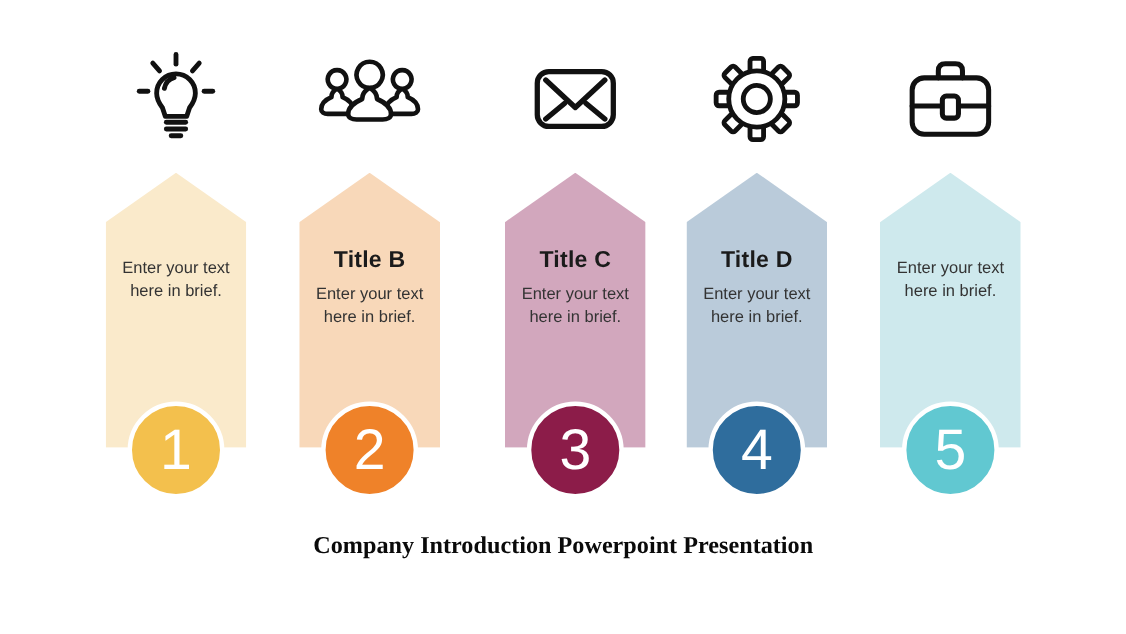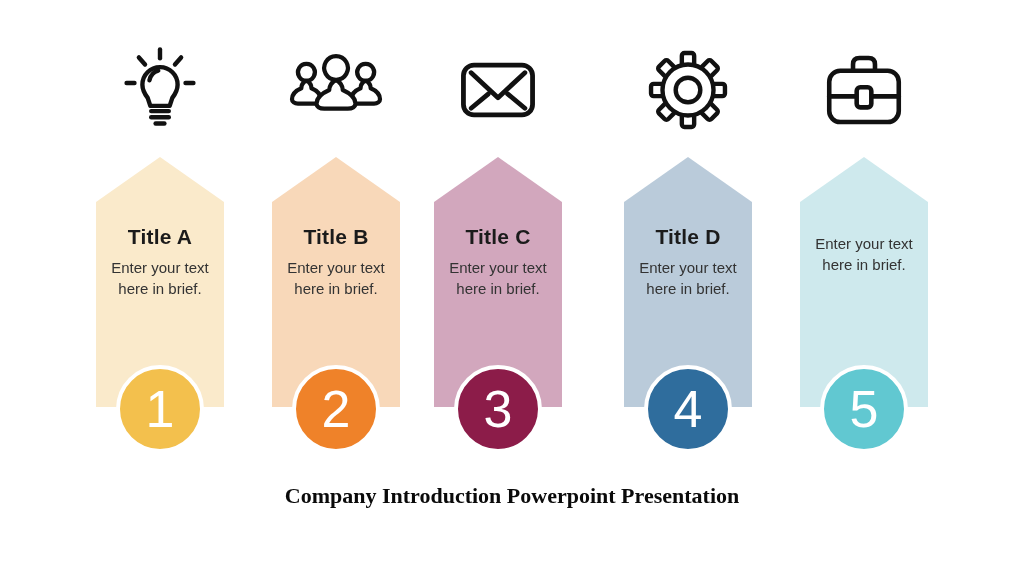--- a/index.html
+++ b/index.html
@@ -3,21 +3,21 @@
 <meta charset="utf-8">
 <style>
   html,body{margin:0;padding:0;}
   body{
     width:1024px;height:576px;position:relative;background:#ffffff;overflow:hidden;
     font-family:"Liberation Sans",sans-serif;
   }
   .column{position:absolute;top:40px;width:176px;}
   .column:nth-of-type(1){left:72px;}
   .column:nth-of-type(2){left:248px;}
-  .column:nth-of-type(3){left:410px;}
+  .column:nth-of-type(3){left:435px;}
   .column:nth-of-type(4){left:600px;}
   .column:nth-of-type(5){left:776px;}
   .icon-box{height:100px;display:flex;align-items:center;justify-content:center;}
   .icon-box svg{display:block;}
   .panel{
     width:128px;height:250px;margin:17px auto 0;
     background:var(--panel,#eee);
     clip-path:polygon(50% 0, 100% 18%, 100% 100%, 0 100%, 0 18%);
     text-align:center;box-sizing:border-box;padding-top:68px;
   }
@@ -54,21 +54,20 @@
       <line class="stroke-icon" x1="40" y1="81" x2="60" y2="81"></line>
       <line class="stroke-icon" x1="45" y1="88" x2="55" y2="88"></line>
       <line class="stroke-icon" x1="50" y1="4" x2="50" y2="14"></line>
       <line class="stroke-icon" x1="26" y1="13" x2="33" y2="21"></line>
       <line class="stroke-icon" x1="74" y1="13" x2="67" y2="21"></line>
       <line class="stroke-icon" x1="12" y1="42" x2="21" y2="42"></line>
       <line class="stroke-icon" x1="79" y1="42" x2="88" y2="42"></line>
     </svg>
   </div>
   <div class="panel">
-    <div class="panel-title">Title A</div>
     <div class="panel-body">Enter your text here in brief.</div>
   </div>
   <div class="num-circle">
     <span>1</span>
   </div>
 </div>
 
 <div class="column" style="--panel: #F8D8B9; --circle: #EF8229;">
   <div class="icon-box">
     <svg width="110" height="80" viewBox="0 0 130 90">

